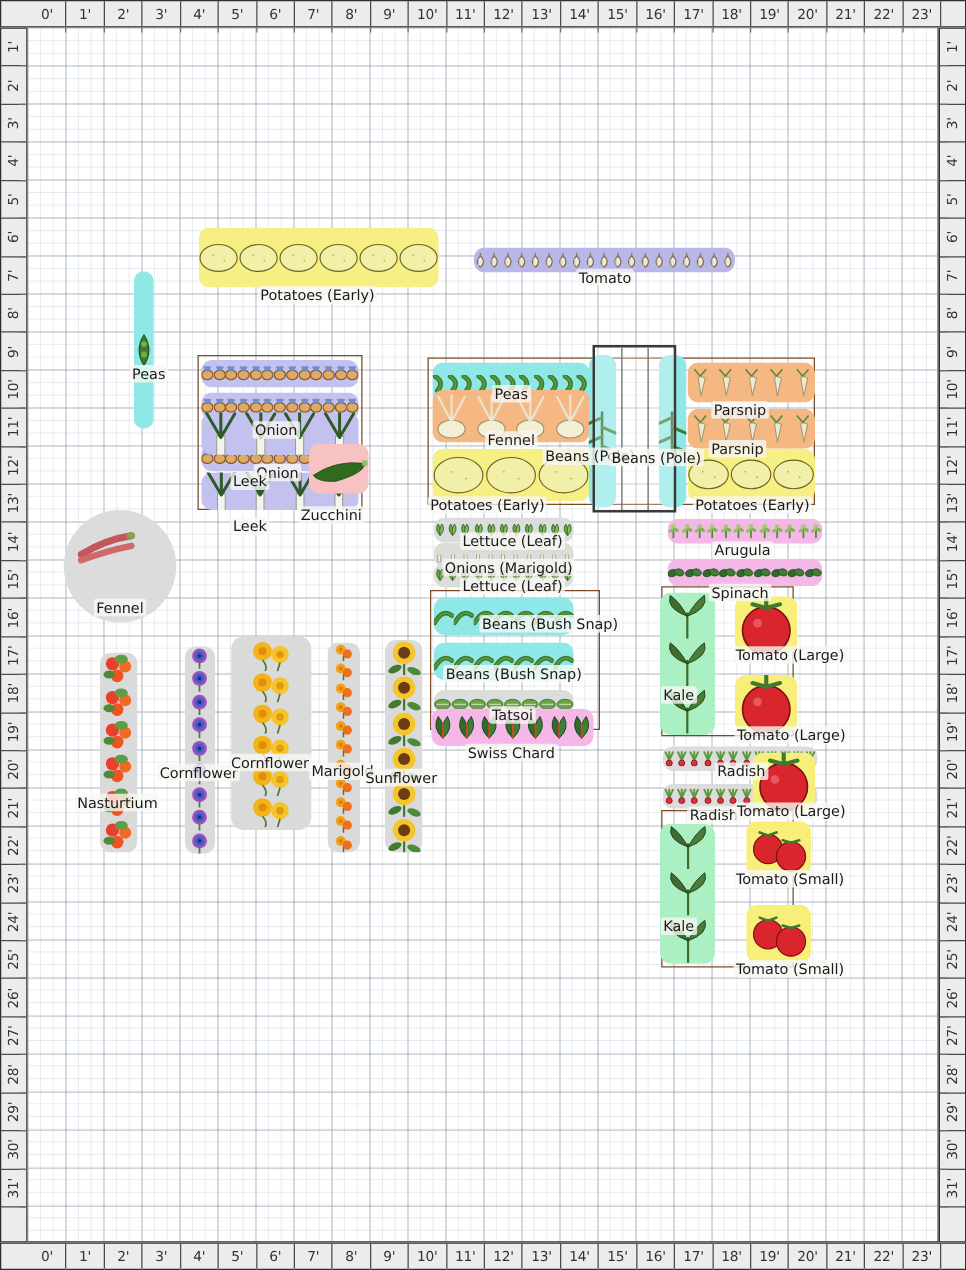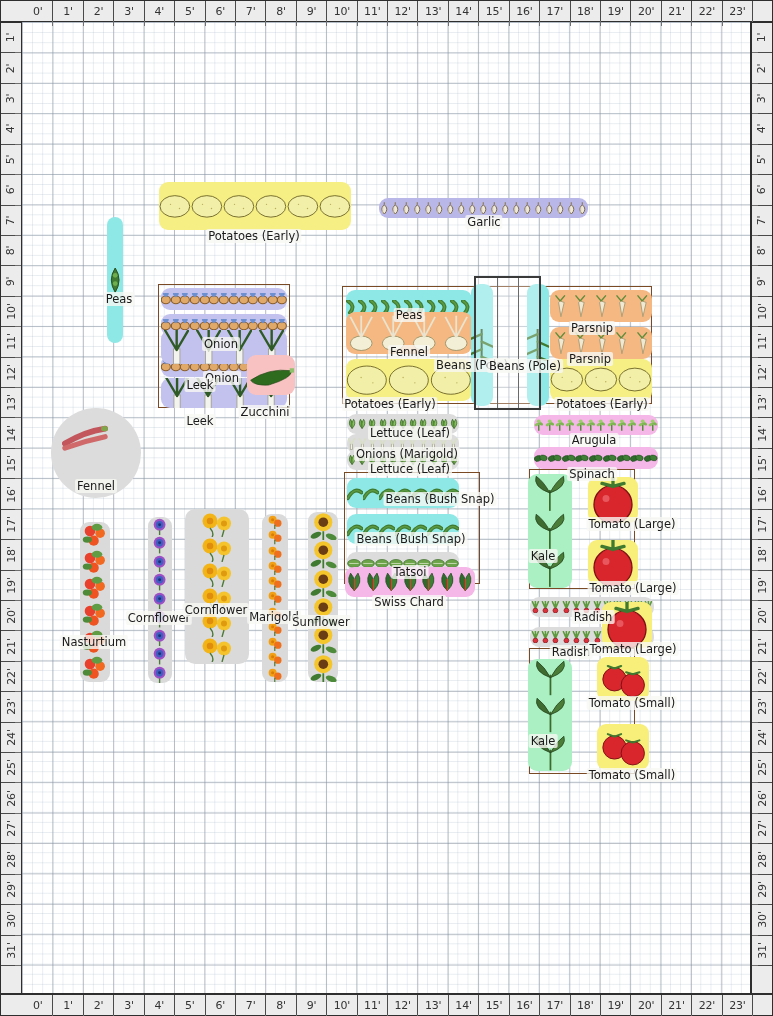--- a/index.html
+++ b/index.html
@@ -1839,21 +1839,21 @@
             </svg>
           </div>
         </div>
       </div>
     <div id="layer-structures">
         <div class="structure" style="left: 452px; top: 254px; width: 67px; height: 134px;"></div>
       </div>
     <div id="layer-labels">
         <div class="lbl" style="left: 97px; top: 277px;">Peas</div>
         <div class="lbl" style="left: 232px; top: 214px;">Potatoes (Early)</div>
-        <div class="lbl" style="left: 462px; top: 200px;">Garlic</div>
+        <div class="lbl" style="left: 462px; top: 200px;">Tomato</div>
         <div class="lbl" style="left: 199px; top: 322px;">Onion</div>
         <div class="lbl" style="left: 200px; top: 356px;">Onion</div>
         <div class="lbl" style="left: 178px; top: 363px;">Leek</div>
         <div class="lbl" style="left: 178px; top: 399px;">Leek</div>
         <div class="lbl" style="left: 243px; top: 390px;">Zucchini</div>
         <div class="lbl" style="left: 74px; top: 464px;">Fennel</div>
         <div class="lbl" style="left: 387px; top: 293px;">Peas</div>
         <div class="lbl" style="left: 387px; top: 330px;">Fennel</div>
         <div class="lbl" style="left: 368px; top: 382px;">Potatoes (Early)</div>
         <div class="lbl" style="left: 450px; top: 343px;">Beans (Pole)</div>

